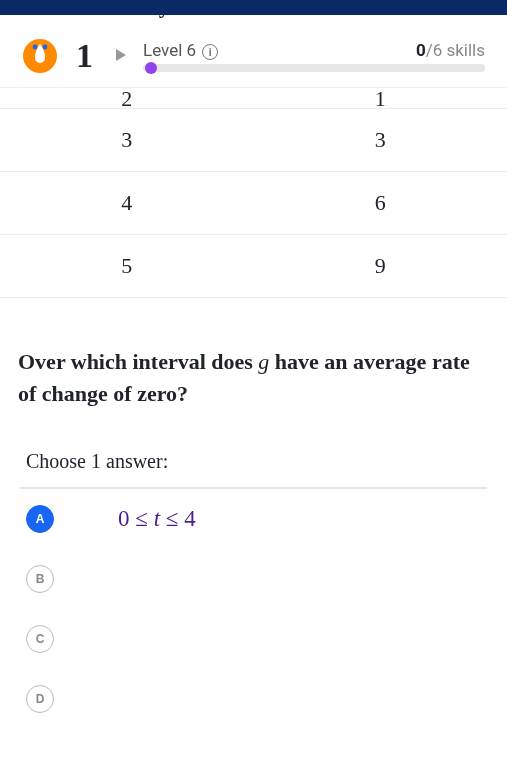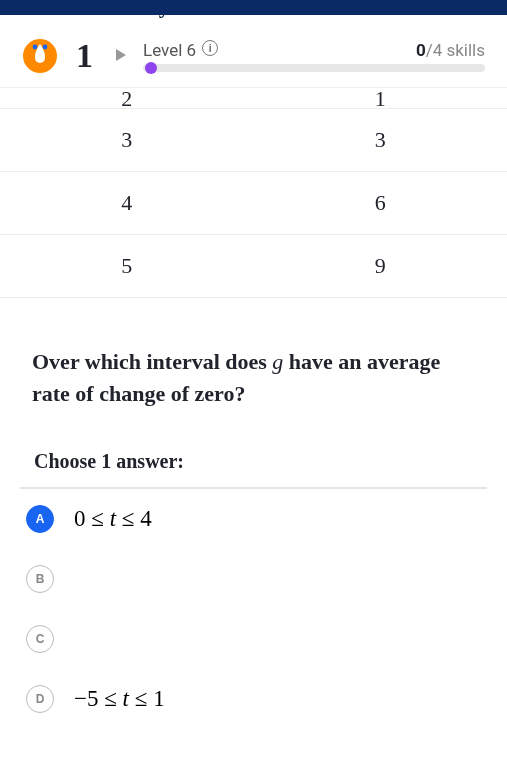--- a/index.html
+++ b/index.html
@@ -62,21 +62,21 @@
   .level-block { flex: 1; }
   .level-top {
     display: flex;
     align-items: center;
     justify-content: space-between;
     font-size: 17px;
     margin-bottom: 4px;
   }
   .level-label {
     display: flex;
-    align-items: flex-start;
+    align-items: flex-end;
     gap: 6px;
     font-weight: 400;
     color: #555;
   }
   .info-circle {
     width: 16px;
     height: 16px;
     border: 1.5px solid #777;
     border-radius: 50%;
     display: inline-flex;
@@ -123,39 +123,39 @@
     width: 50%;
   }
   .table tr.cutoff td {
     padding: 0 0 4px 0;
     font-size: 22px;
     line-height: 10px;
     vertical-align: bottom;
     border-top: none;
   }
   .question-text {
-    padding: 0 32px;
+    padding: 0 18px;
     margin-top: 48px;
     font-family: Georgia, "Times New Roman", serif;
     font-size: 22px;
     line-height: 1.45;
     font-weight: 700;
     color: #21242c;
   }
   .question-text .gvar {
     font-style: italic;
     font-weight: 400;
     font-family: "Times New Roman", serif;
   }
   .choose {
-    padding: 0 34px;
+    padding: 0 26px;
     margin-top: 40px;
     font-family: Georgia, "Times New Roman", serif;
     font-size: 20px;
-    font-weight: 700;
+    font-weight: 400;
   }
   .answers {
     margin-top: 14px;
     border-top: 2px solid #e5e5e5;
     margin-left: 20px;
     margin-right: 20px;
   }
   .answer-row {
     display: flex;
     align-items: center;
@@ -178,21 +178,22 @@
     font-family: -apple-system, sans-serif;
   }
   .opt-circle.selected {
     background: #1865f2;
     border-color: #1865f2;
     color: #fff;
   }
   .opt-math {
     font-family: "Times New Roman", serif;
     font-size: 23px;
-    color: #000000;
+    color: #4c1d95;
+    margin-left: 44px;
   }
   .opt-math .var { font-style: italic; }
 </style>
 </head>
 <body>
 
 <div class="header-bar"></div>
 
 <div class="brand-row">
   <span class="brand-text">Khan Academy</span>
@@ -213,21 +214,21 @@
         <path d="M1 1 L11 7 L1 13 Z" fill="#999"></path>
       </svg>
   </span>
   <div class="level-block">
     <div class="level-top">
       <span class="level-label">
         <span>Level 6</span>
         <span class="info-circle">i</span>
       </span>
       <span class="skills-count">
-        <b>0</b><span>/4 skills</span>
+        <b>0</b><span>/6 skills</span>
       </span>
     </div>
     <div class="progress-track">
       <div class="progress-dot"></div>
     </div>
   </div>
 </div>
 
 <div class="row-divider"></div>
 
@@ -270,18 +271,15 @@
   <div class="answer-row">
     <div class="opt-circle">B</div>
   </div>
 
   <div class="answer-row">
     <div class="opt-circle">C</div>
   </div>
 
   <div class="answer-row">
     <div class="opt-circle">D</div>
-    <div class="opt-math">
-      <span>−5</span> ≤ <span class="var">t</span> ≤ <span>1</span>
-    </div>
   </div>
 
 </div>
 
 </body></html>

